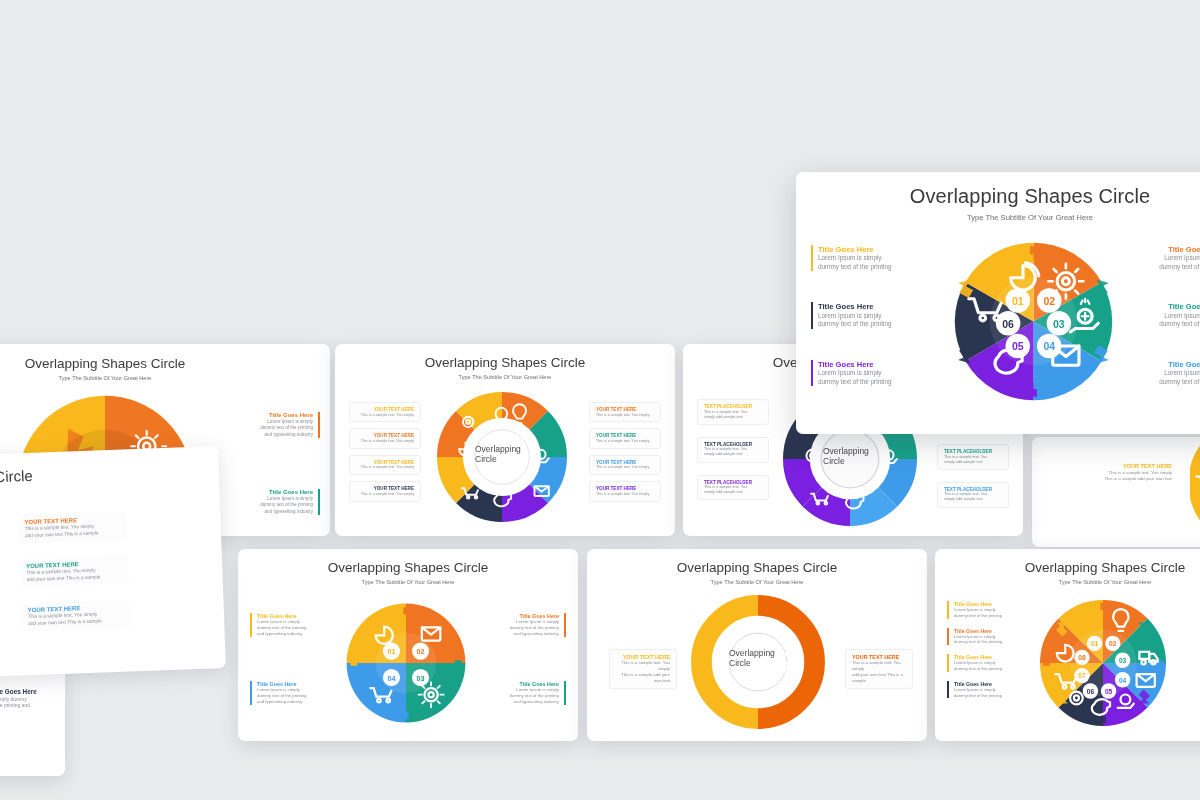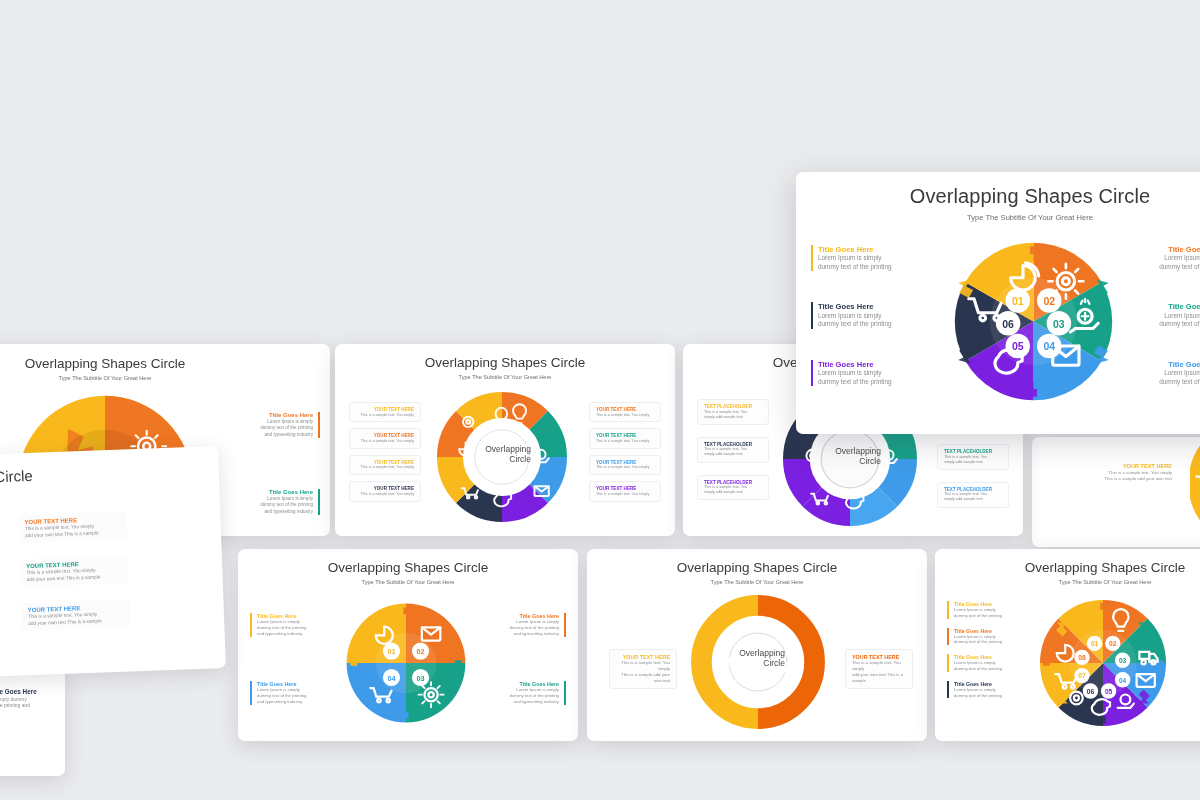--- a/index.html
+++ b/index.html
@@ -22,21 +22,21 @@
   .s-sub   { color: #6d6d6d; }
 
   
   .tb { position: absolute; }
   .tb .t { font-weight: 700; line-height: 1.2; }
   .tb .b { color: #8a8d93; line-height: 1.35; }
   .tb.bar-l { border-left-width: 2px; border-left-style: solid; padding-left: 5px; text-align: left; }
   .tb.bar-r { border-right-width: 2px; border-right-style: solid; padding-right: 5px; text-align: right; }
   .tb.box { background:#fdfdfd; border:1px solid #eceef1; border-radius:3px; padding:4px 6px; }
 
-  .center-txt { position:absolute; text-align:right; color:#4a4a4a; line-height:1.2; }
+  .center-txt { position:absolute; text-align:left; color:#4a4a4a; line-height:1.2; }
 
   svg.wheel { position: absolute; display: block; }
   .num { font-family:"Liberation Sans",sans-serif; font-weight:700; text-anchor:middle; }
 </style>
 </head>
 <body>
 
 <div id="stage">
 
   <div class="slide" style="left:-120px; top:344px; width:450px; height:192px;">

